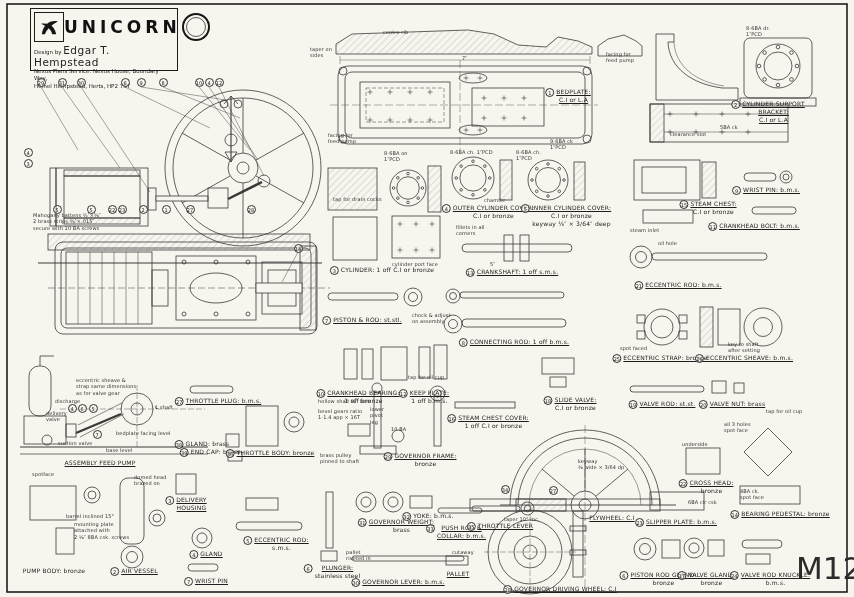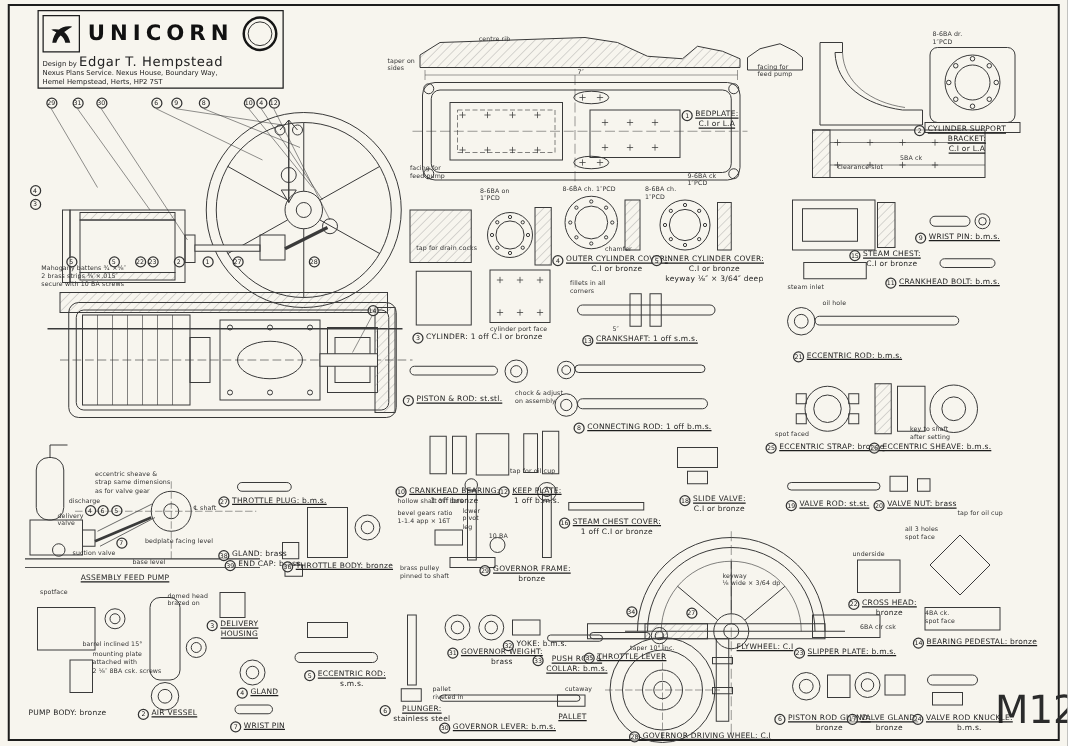--- a/index.html
+++ b/index.html
@@ -2,21 +2,21 @@
 <html><head>
 <meta charset="utf-8">
 <style>
   html,body{margin:0;padding:0;background:#9a9a9a;}
   .sheet{position:relative;width:854px;height:597px;background:#f7f5ee;overflow:hidden;
          font-family:"DejaVu Sans", sans-serif;color:#222;}
   svg#art{position:absolute;left:0;top:0;}
   .layer{position:absolute;left:0;top:0;width:100%;height:100%;pointer-events:none;}
 
   
-  .titleblock{position:absolute;left:30px;top:8px;width:197px;height:63px;
+  .titleblock{position:absolute;left:30px;top:8px;width:148px;height:63px;
               border:1.6px solid #1d1d1d;background:#f7f5ee;box-sizing:border-box;padding:2px 3px;}
   .tb-row{display:flex;align-items:center;height:32px;}
   .tb-logo{width:28px;height:28px;border:1px solid #1d1d1d;flex:none;display:flex;align-items:center;justify-content:center;}
   .tb-title{flex:1;text-align:center;font-size:17px;letter-spacing:4px;font-weight:600;color:#111;}
   .tb-stamp{width:30px;height:30px;flex:none;}
   .tb-design{font-size:5.5px;margin-top:1px;}
   .tb-design .designer{font-size:10.5px;letter-spacing:.5px;}
   .tb-addr{font-size:5.5px;line-height:1.35;color:#222;}
 
   .subtitle{position:absolute;left:221px;top:10px;width:95px;font-size:11.5px;line-height:1.2;color:#1d1d1d;}

